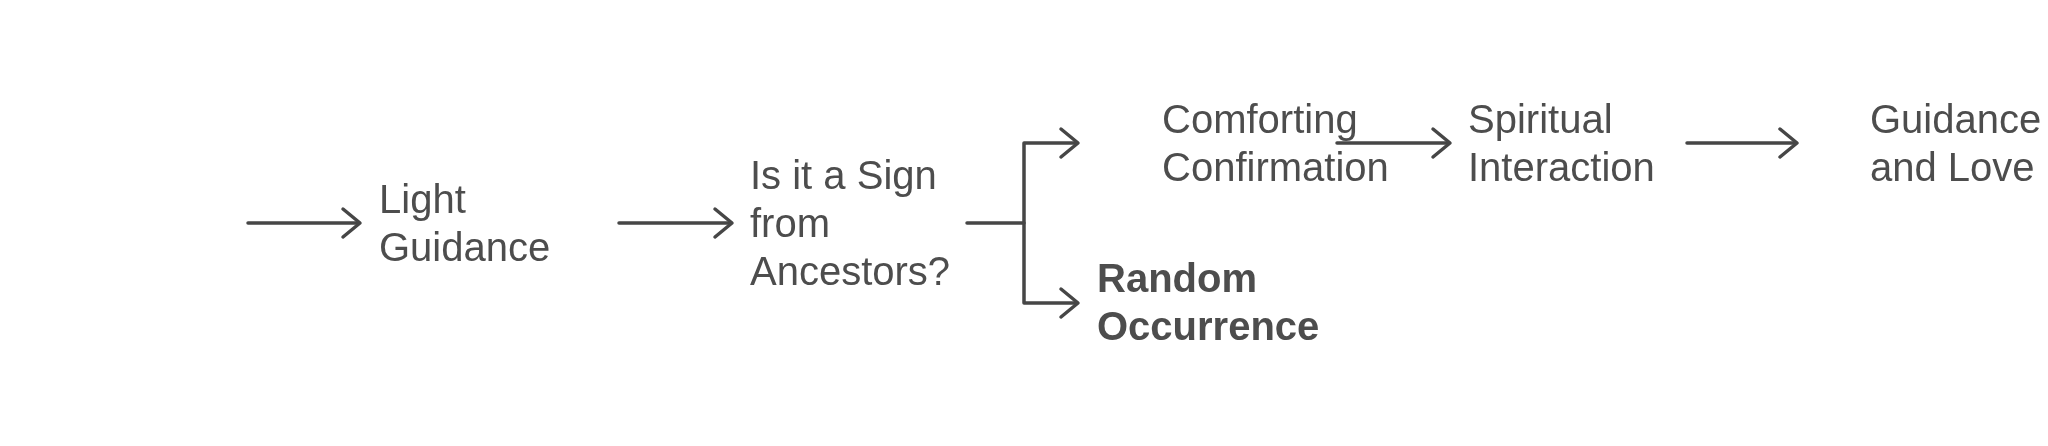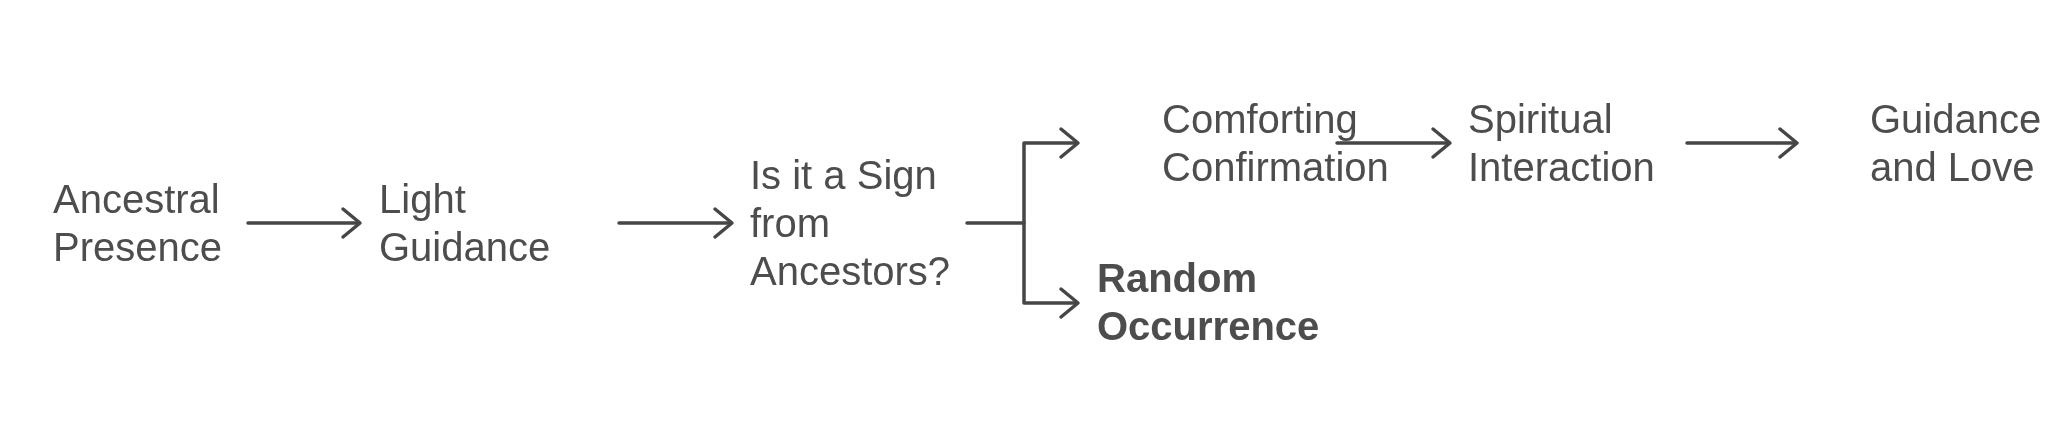--- a/index.html
+++ b/index.html
@@ -63,22 +63,20 @@
     <path d="M1061 129 L1078 143 L1061 157"></path>
     <path d="M1061 289 L1078 303 L1061 317"></path>
 
     <path d="M1337 143 L1447 143"></path>
     <path d="M1433 129 L1450 143 L1433 157"></path>
 
     <path d="M1687 143 L1794 143"></path>
     <path d="M1780 129 L1797 143 L1780 157"></path>
   </svg>
 
-  <div class="node-label n-ancestral">Ancestral
-Presence</div>
 
   <div class="node-label n-light">Light
 Guidance</div>
 
   <div class="node-label n-sign">Is it a Sign
 from
 Ancestors?</div>
 
   <div class="node-label n-comforting">Comforting
 Confirmation</div>

